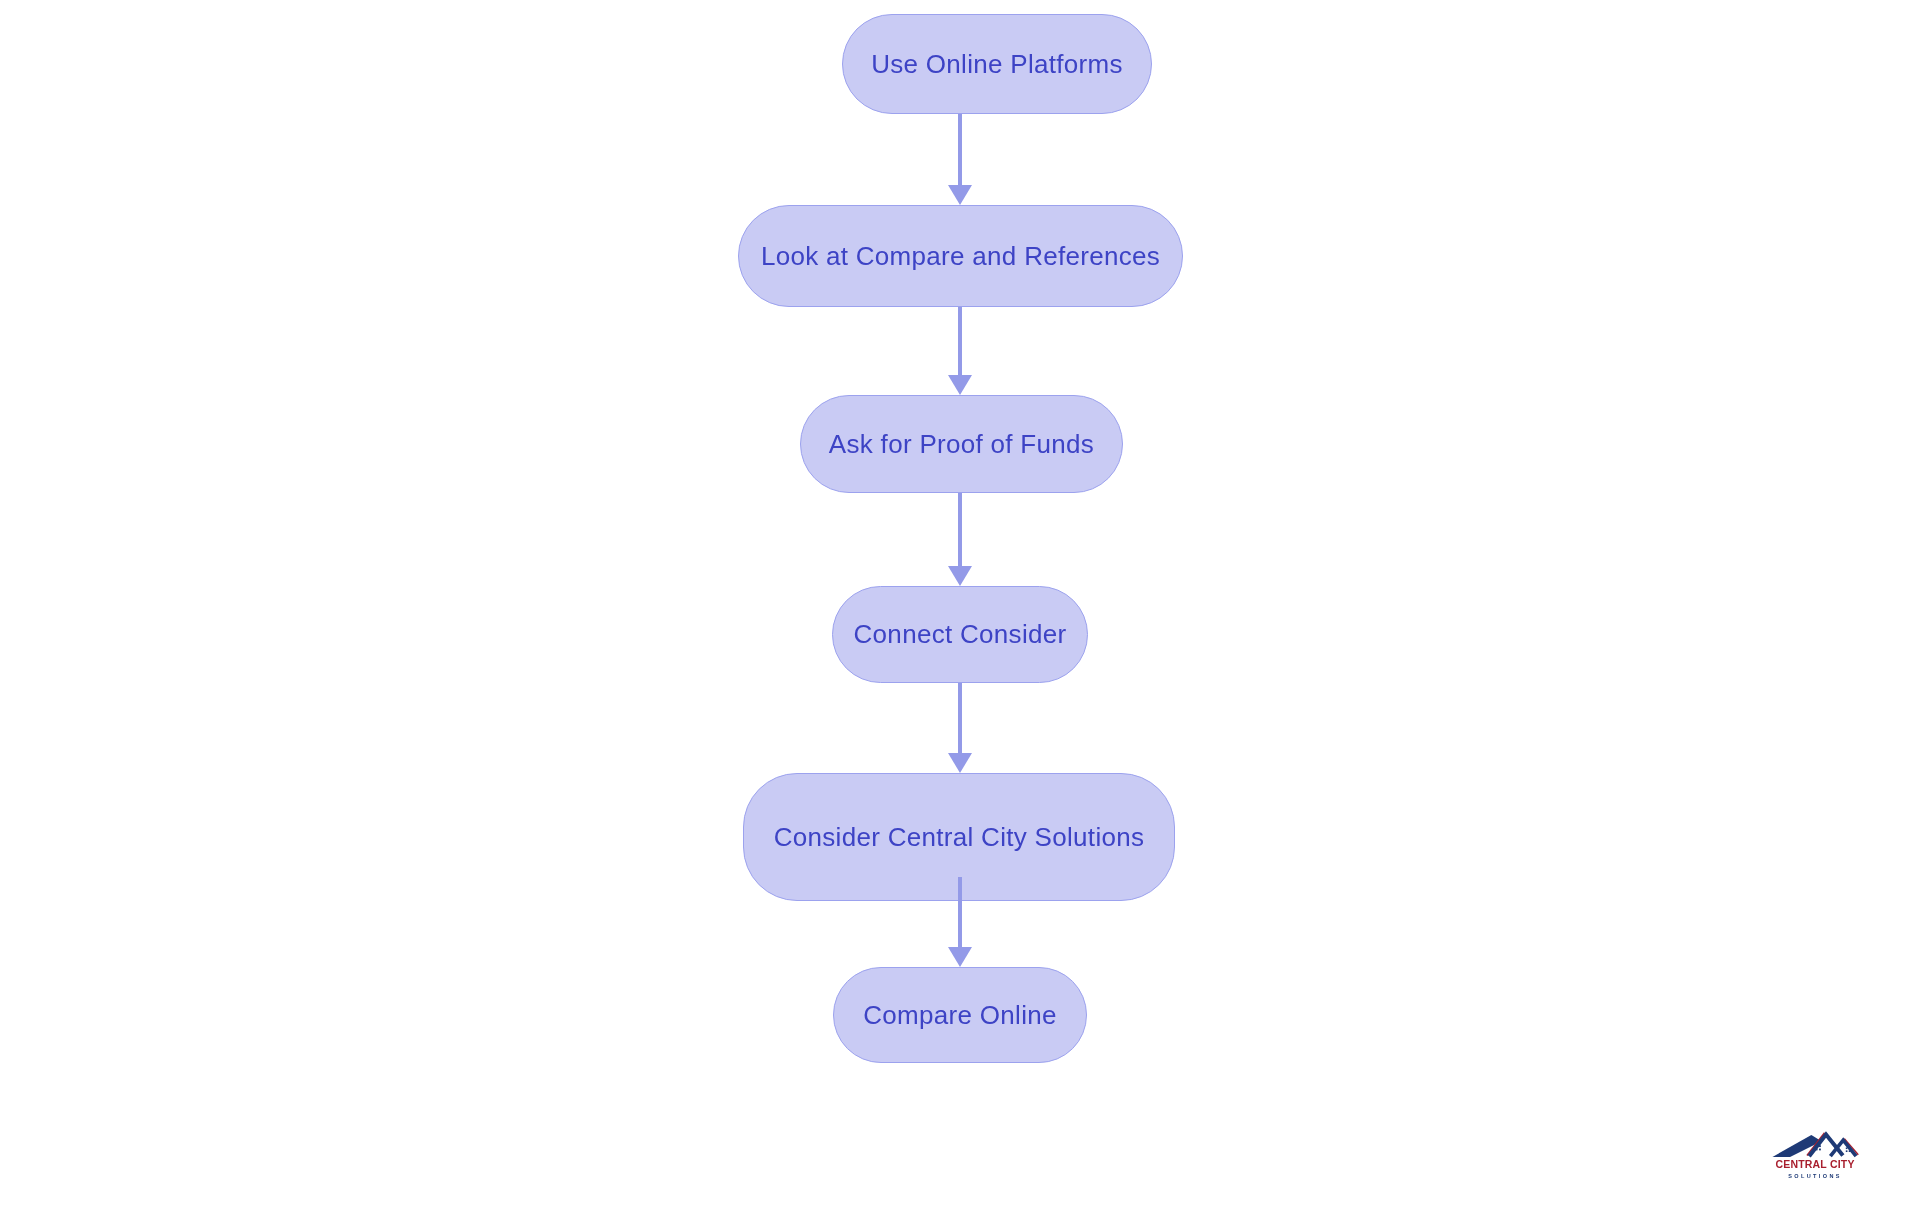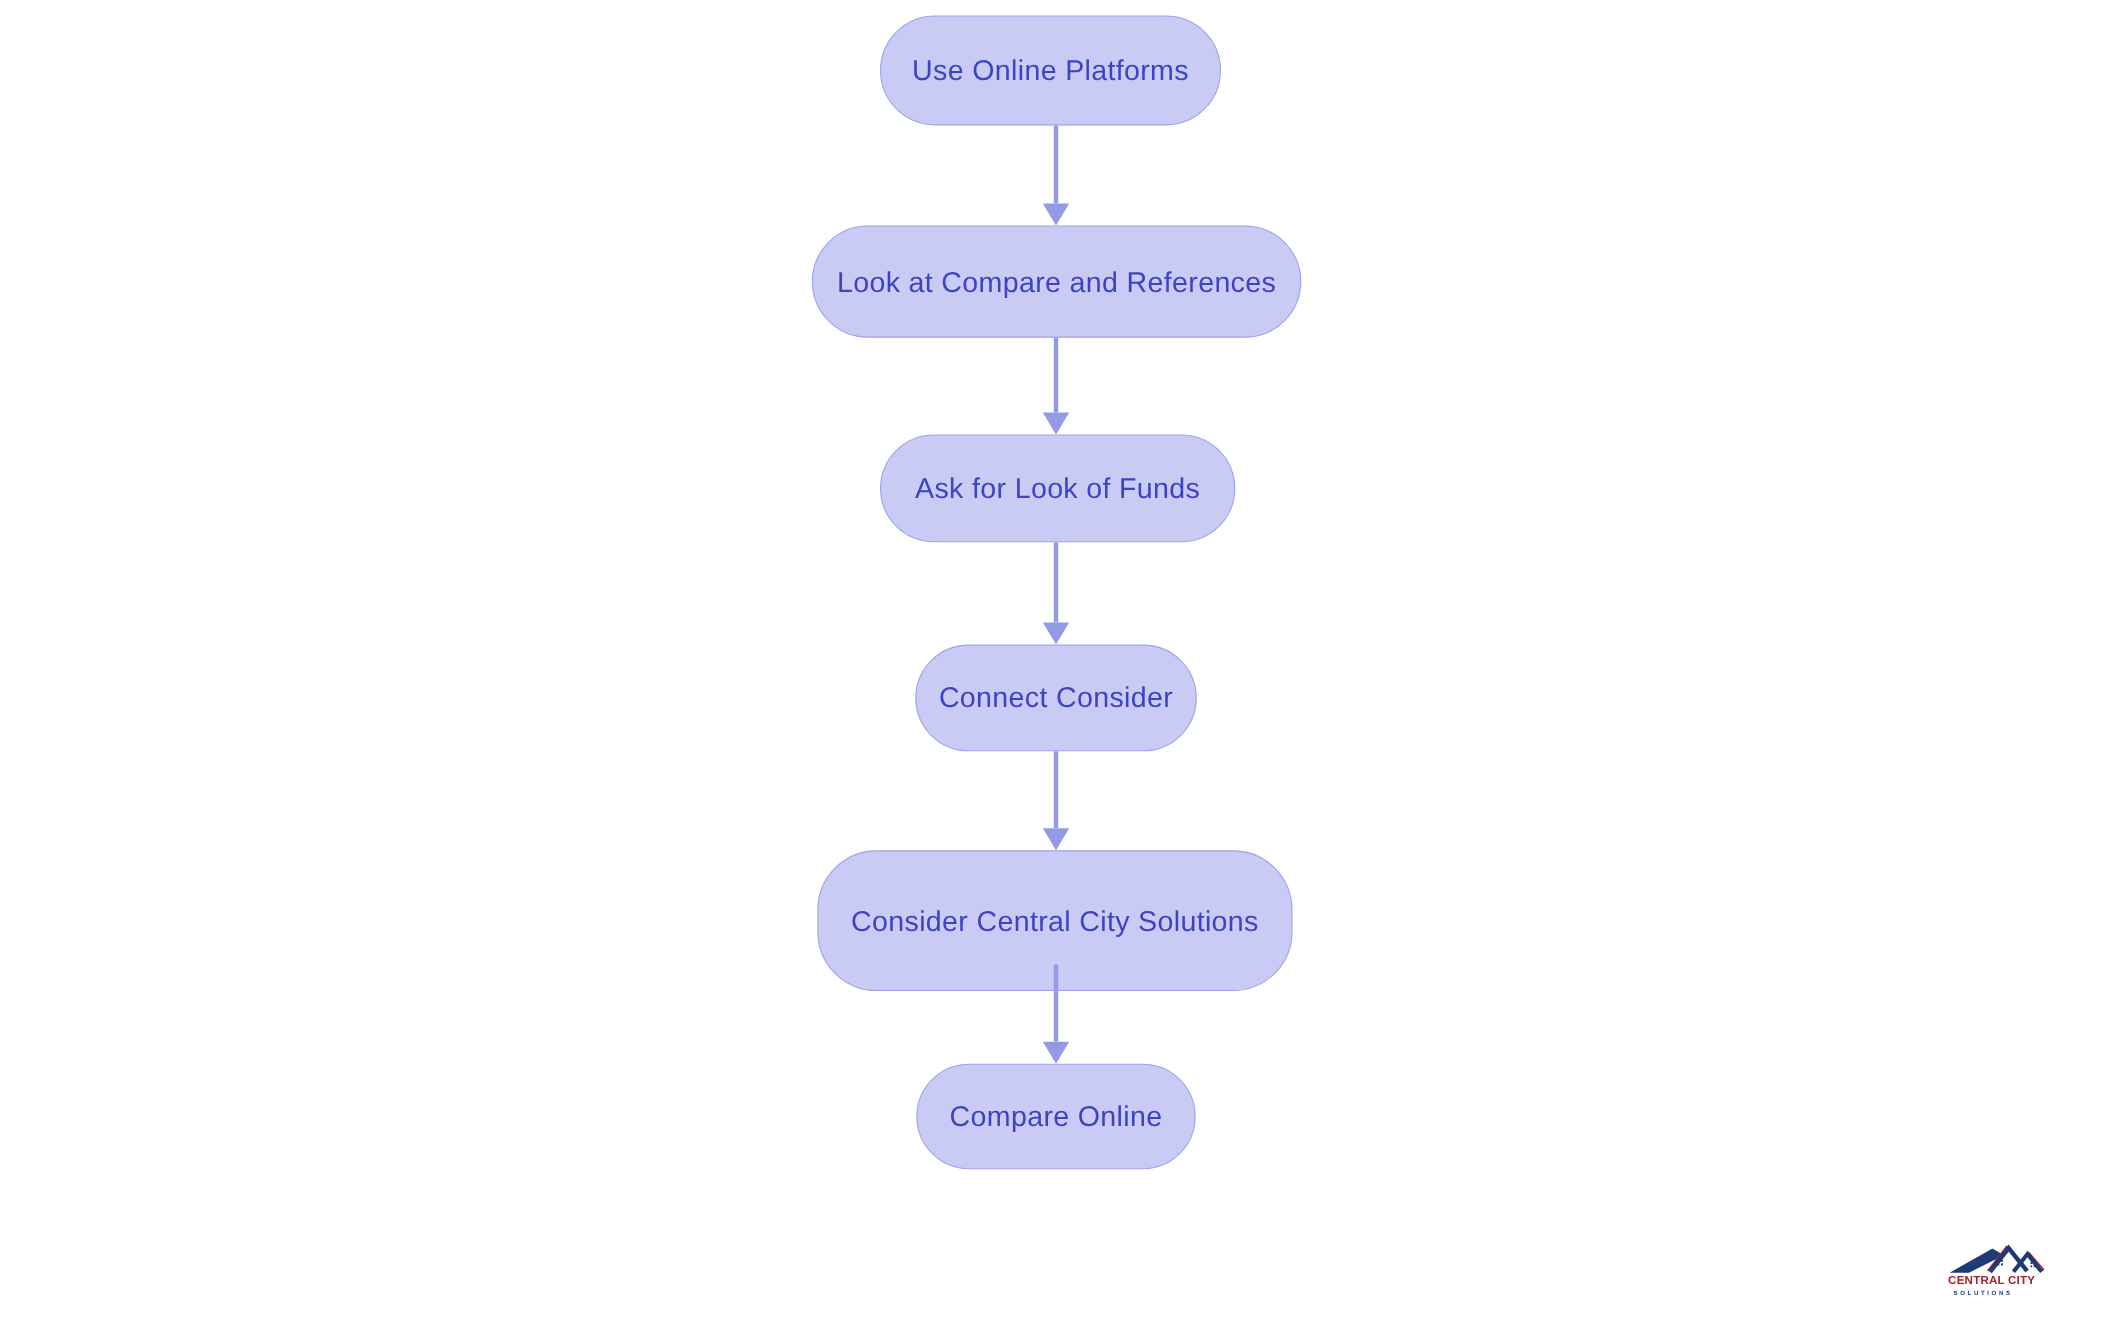--- a/index.html
+++ b/index.html
@@ -23,21 +23,21 @@
     border: 1.5px solid #9ca2ee;
     border-radius: 54px;
     display: flex;
     align-items: center;
     justify-content: center;
     color: #3d43c5;
     font-size: 26px;
     letter-spacing: 0.3px;
     white-space: nowrap;
   }
-  .node-1 { left: 800px; top: 14px;  width: 310px; height: 100px; }
+  .node-1 { left: 842px; top: 14px;  width: 310px; height: 100px; }
   .node-2 { left: 738px; top: 205px; width: 445px; height: 102px; }
   .node-3 { left: 800px; top: 395px; width: 323px; height: 98px;  }
   .node-4 { left: 832px; top: 586px; width: 256px; height: 97px;  }
   .node-5 { left: 743px; top: 773px; width: 432px; height: 128px; }
   .node-6 { left: 833px; top: 967px; width: 254px; height: 96px;  }
 
   
   .arrow {
     position: absolute;
     left: 948px;
@@ -65,21 +65,21 @@
   .arrow-5 { top: 877px; height: 90px; }
 
   
   .logo {
     position: absolute;
     left: 1771px;
     top: 1131px;
     width: 88px;
     display: flex;
     flex-direction: column;
-    align-items: flex-start;
+    align-items: center;
   }
   .logo-houses {
     display: block;
     width: 88px;
     height: 27px;
   }
   .logo-title {
     color: #a81e2d;
     font-size: 10.5px;
     font-weight: 800;
@@ -130,21 +130,21 @@
   <div class="node node-2">
     <span>Look at Compare and References</span>
   </div>
 
   <div class="arrow arrow-2">
     <div class="arrow-line"></div>
     <div class="arrow-head"></div>
   </div>
 
   <div class="node node-3">
-    <span>Ask for Look of Funds</span>
+    <span>Ask for Proof of Funds</span>
   </div>
 
   <div class="arrow arrow-3">
     <div class="arrow-line"></div>
     <div class="arrow-head"></div>
   </div>
 
   <div class="node node-4">
     <span>Connect Consider</span>
   </div>

